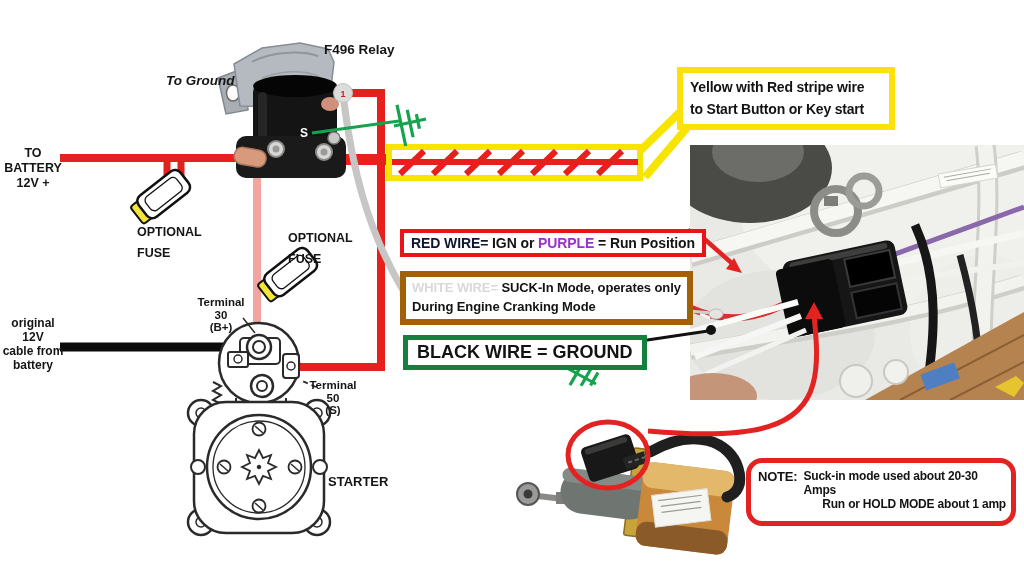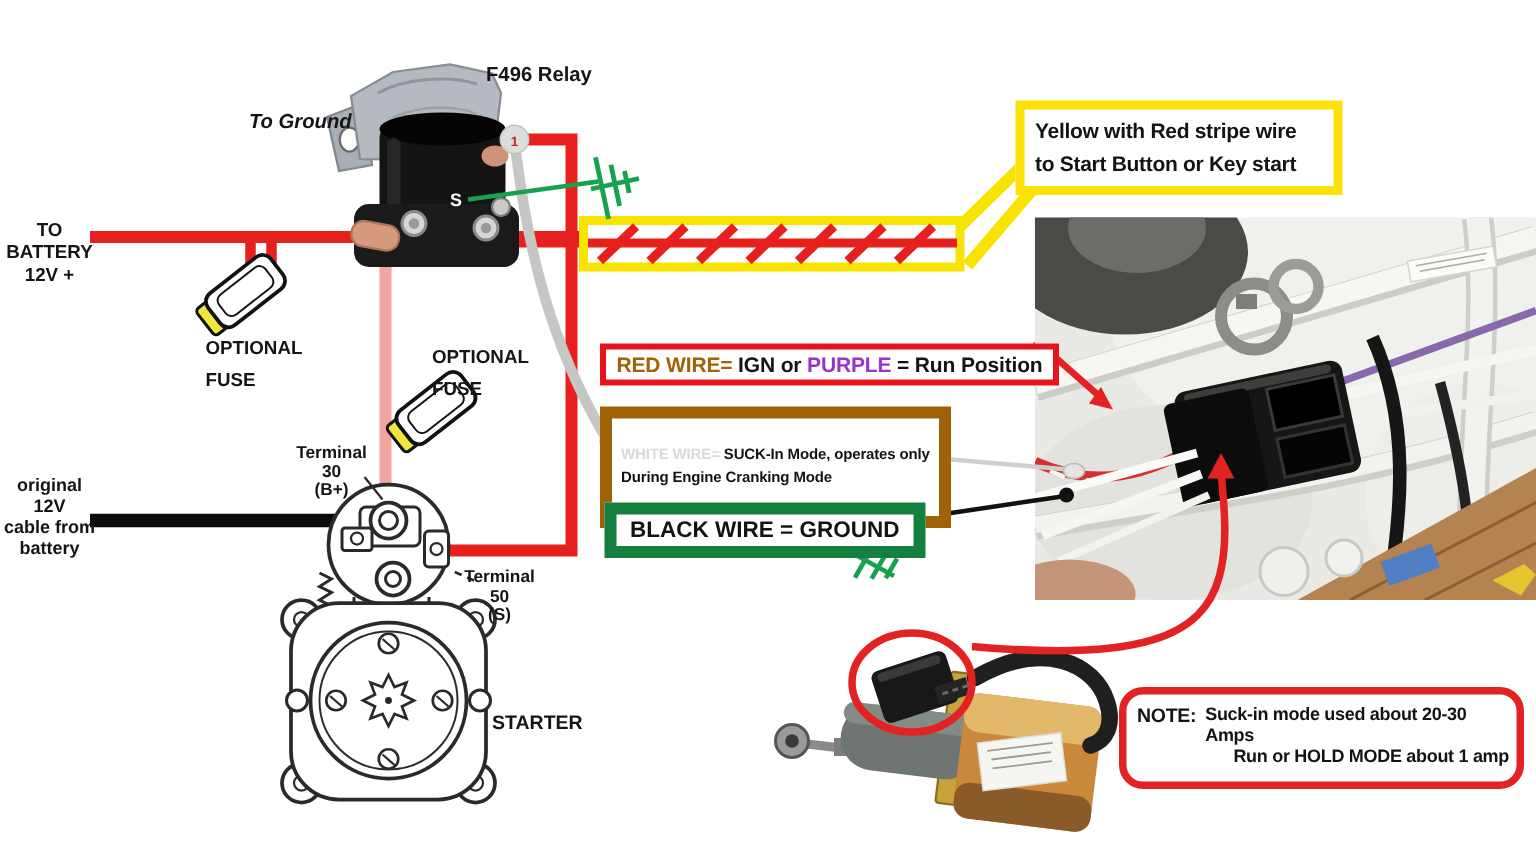--- a/index.html
+++ b/index.html
@@ -7,25 +7,25 @@
           font-family:"Liberation Sans","DejaVu Sans",sans-serif;}
   #wiresvg{position:absolute;left:0;top:0;}
   .lbl{position:absolute;color:#151515;font-weight:bold;line-height:1.2;white-space:nowrap;}
   .lbl.center{text-align:center;}
   .lines span{display:block;}
   .callout{position:absolute;background:#ffffff;color:#131313;font-weight:bold;}
   #yellow-box{left:677px;top:67px;width:192px;border:6px solid #ffe10a;padding:4px 7px;
               font-size:14px;line-height:1.55;letter-spacing:-0.2px;}
   #red-box{left:400px;top:229px;border:4px solid #e8141c;padding:2px 7px;font-size:14px;
            letter-spacing:-0.1px;white-space:nowrap;}
-  #red-box .red{color:#a16207;} #red-box .purple{color:#9933cc;}
-  #white-box{left:400px;top:271px;border:8px solid #a16207;padding:18px 6px;font-size:10px;
+  #red-box .red{color:#0f172a;} #red-box .purple{color:#9933cc;}
+  #white-box{left:400px;top:271px;border:6px solid #a16207;padding:2px 6px;font-size:13px;
              line-height:1.45;letter-spacing:-0.1px;white-space:nowrap;}
   #white-box .whitewire{color:#d9d9d9;}
-  #black-box{left:403px;top:335px;border:8px solid #15803d;padding:2px 9px;font-size:15px;white-space:nowrap;}
+  #black-box{left:403px;top:335px;border:5px solid #15803d;padding:2px 9px;font-size:18px;white-space:nowrap;}
   #note-box{left:746px;top:438px;width:248px;border:5px solid #e32222;border-radius:16px;
             padding:6px 5px 10px 7px;font-size:12px;display:flex;letter-spacing:-0.2px;margin-top:20px;}
   #note-box .note-label{margin-right:6px;font-size:13px;}
   #note-box .note-lines span{display:block;}
   #note-box .note-lines span:nth-child(2){text-align:right;}
   #notice-label{color:#c8c8c8;font-size:14px;}
 </style>
 </head>
 <body>
 

